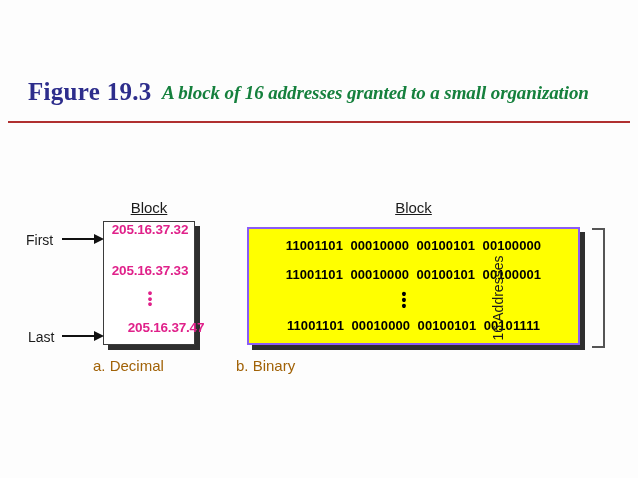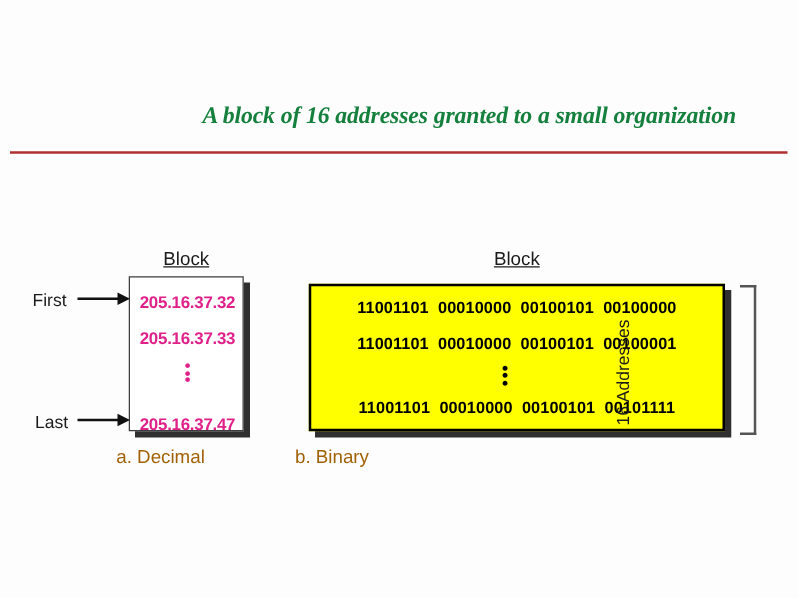--- a/index.html
+++ b/index.html
@@ -97,23 +97,23 @@
   .dec-row {
     position: absolute;
     left: 0;
     width: 92px;
     text-align: center;
     font-size: 13.5px;
     font-weight: bold;
     color: #e0218a;
     letter-spacing: -0.2px;
   }
-  #dec-row-0 { top: 12px; }
+  #dec-row-0 { top: 0; }
   #dec-row-1 { top: 41px; }
-  #dec-row-2 { top: 110px; }
+  #dec-row-2 { top: 98px; margin-left: 16px; }
   #dec-ellipsis {
     position: absolute;
     left: 0;
     top: 68px;
     width: 92px;
     text-align: center;
     line-height: 5.5px;
     font-size: 13px;
     color: #e0218a;
   }
@@ -176,21 +176,21 @@
     height: 118px;
     background: #2f2f2f;
   }
   #binary-block {
     position: absolute;
     left: 247px;
     top: 227px;
     width: 333px;
     height: 118px;
     background: #ffff00;
-    border: 2px solid #000000;
+    border: 2px solid #8b5cf6;
     box-sizing: border-box;
   }
   .bin-row {
     position: absolute;
     left: 0;
     width: 329px;
     text-align: center;
     font-size: 13px;
     font-weight: bold;
     color: #000000;
@@ -246,20 +246,21 @@
     font-size: 14px;
     color: #1b1b1b;
     text-align: center;
     white-space: nowrap;
   }
 </style>
 </head>
 <body>
 
 <div id="figure-header">
+  <div id="figure-number">Figure 19.3</div>
   <div id="figure-caption">A block of 16 addresses granted to a small organization</div>
 </div>
 <div id="header-rule"></div>
 
 <div id="diagram">
 
   <div class="block-title" id="decimal-title">Block</div>
   <div id="decimal-shadow"></div>
   <div id="decimal-block">
     <div class="dec-row" id="dec-row-0">205.16.37.32</div>

